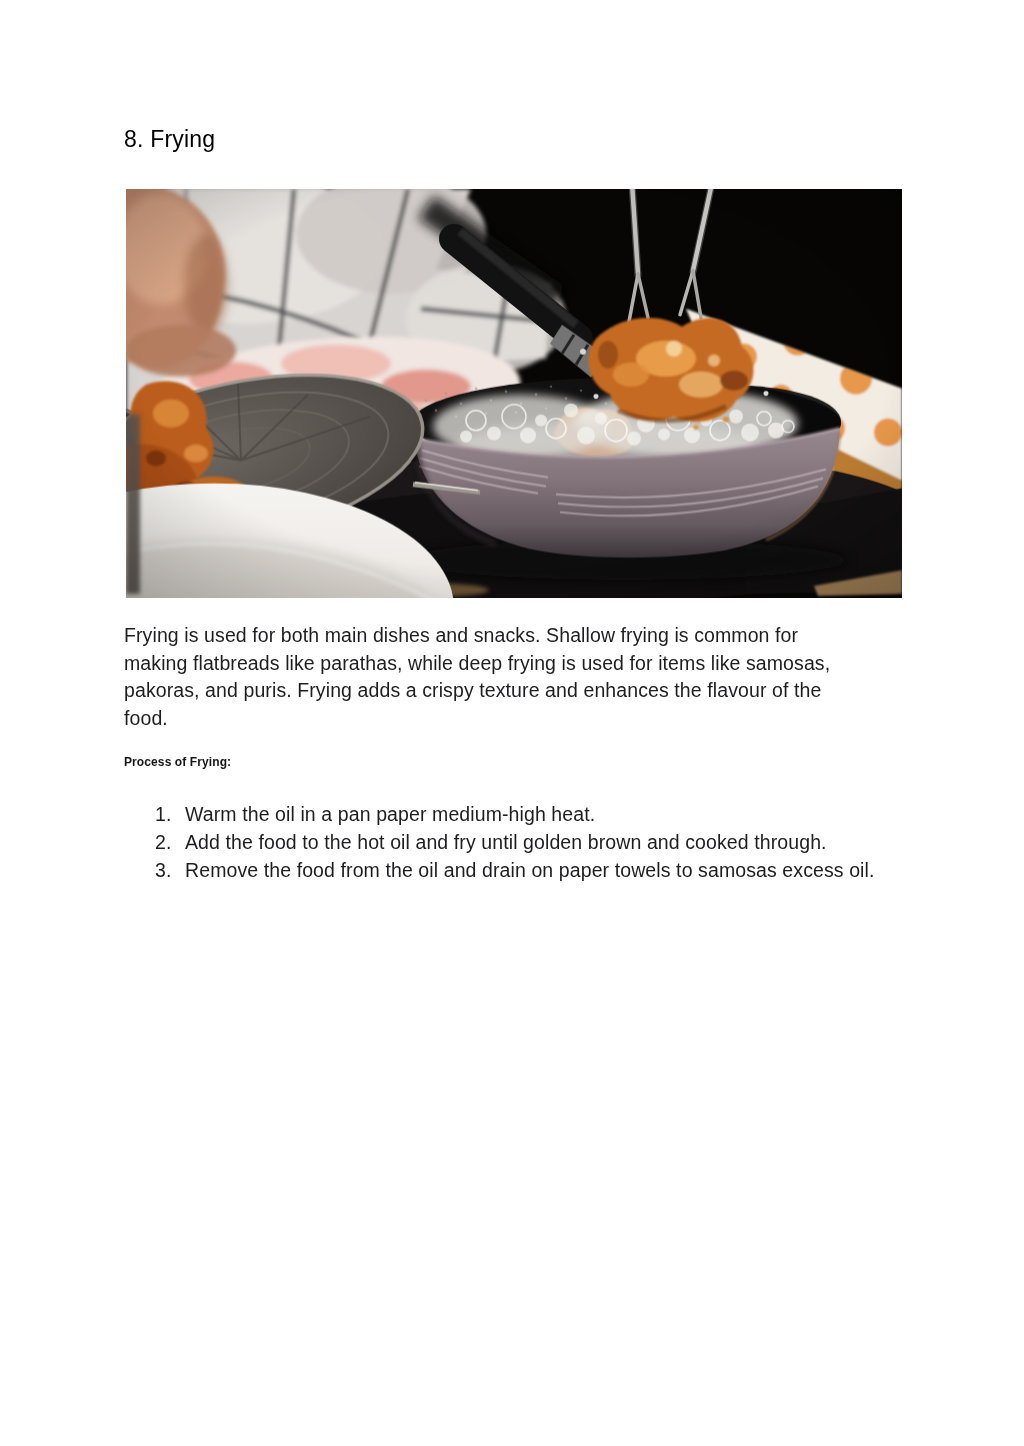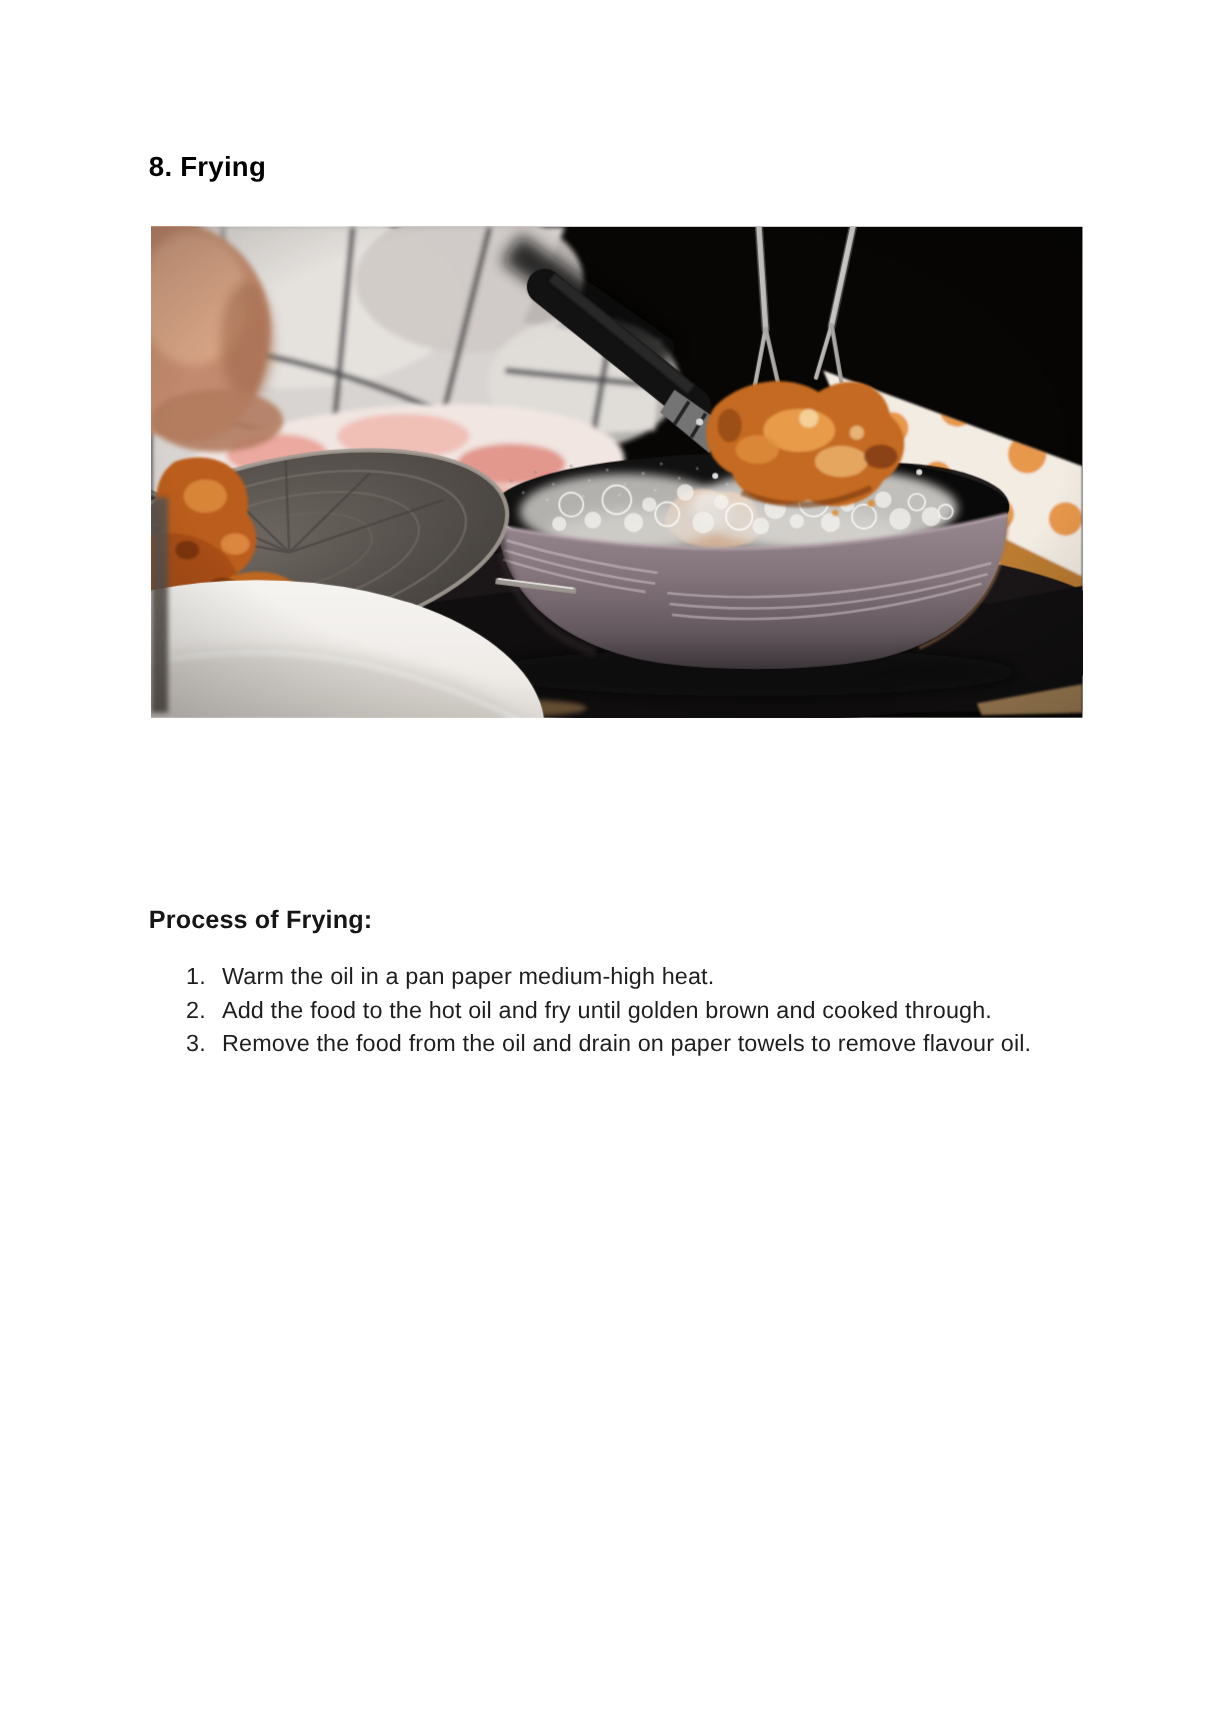--- a/index.html
+++ b/index.html
@@ -5,35 +5,35 @@
   html,body{margin:0;padding:0;}
   body{
     width:1024px;height:1446px;background:#ffffff;
     font-family:"Liberation Sans","DejaVu Sans",sans-serif;
     position:relative;overflow:hidden;
     -webkit-font-smoothing:antialiased;
   }
   .page{position:absolute;inset:0;background:#ffffff;}
   .doc-title{
     position:absolute;left:124px;top:126px;
-    font-size:23px;font-weight:700;color:#000000;letter-spacing:.2px;
+    font-size:23px;font-weight:400;color:#000000;letter-spacing:.2px;
   }
   .photo{
     position:absolute;left:126px;top:189px;width:776px;height:409px;
     overflow:hidden;background:#070605;
   }
   .photo svg{display:block;width:776px;height:409px;}
   .body-par{
     position:absolute;left:124px;top:622px;width:860px;
     font-size:19.5px;line-height:27.6px;color:#1e1e20;
     white-space:pre-line;letter-spacing:.1px;
   }
   .subhead{
     position:absolute;left:124px;top:755px;
-    font-size:21px;font-weight:700;color:#161618;letter-spacing:.1px;
+    font-size:12px;font-weight:700;color:#161618;letter-spacing:.1px;
   }
   .steps{
     position:absolute;left:124px;top:801px;width:860px;
     font-size:19.5px;color:#1e1e20;letter-spacing:.1px;
   }
   .step{display:flex;align-items:flex-start;height:27.8px;line-height:27.8px;}
   .step .num{width:30px;text-align:left;margin-left:31px;flex:0 0 auto;}
   .step .txt{flex:1;}
 </style>
 </head>
@@ -317,31 +317,35 @@
           <path d="M492,222 Q545,244 600,218" stroke="#6e3208" stroke-width="5" fill="none" opacity="0.55"></path>
           <circle cx="600" cy="231" r="3" fill="#d98f3c"></circle>
           <circle cx="570" cy="239" r="2.5" fill="#d98f3c"></circle>
         </g>
 
         <rect x="0" y="0" width="776" height="410" fill="url(#vign)"></rect>
       </g>
     </svg>
   </figure>
 
+  <div class="body-par">Frying is used for both main dishes and snacks. Shallow frying is common for
+making flatbreads like parathas, while deep frying is used for items like samosas,
+pakoras, and puris. Frying adds a crispy texture and enhances the flavour of the
+food.</div>
 
   <div class="subhead">Process of Frying:</div>
 
   <div class="steps">
     <div class="step">
       <span class="num">1.</span>
       <span class="txt">Warm the oil in a pan paper medium-high heat.</span>
     </div>
     <div class="step">
       <span class="num">2.</span>
       <span class="txt">Add the food to the hot oil and fry until golden brown and cooked through.</span>
     </div>
     <div class="step">
       <span class="num">3.</span>
-      <span class="txt">Remove the food from the oil and drain on paper towels to remove flavour oil.</span>
+      <span class="txt">Remove the food from the oil and drain on paper towels to samosas excess oil.</span>
     </div>
   </div>
 
 </div>
 
 </body></html>

